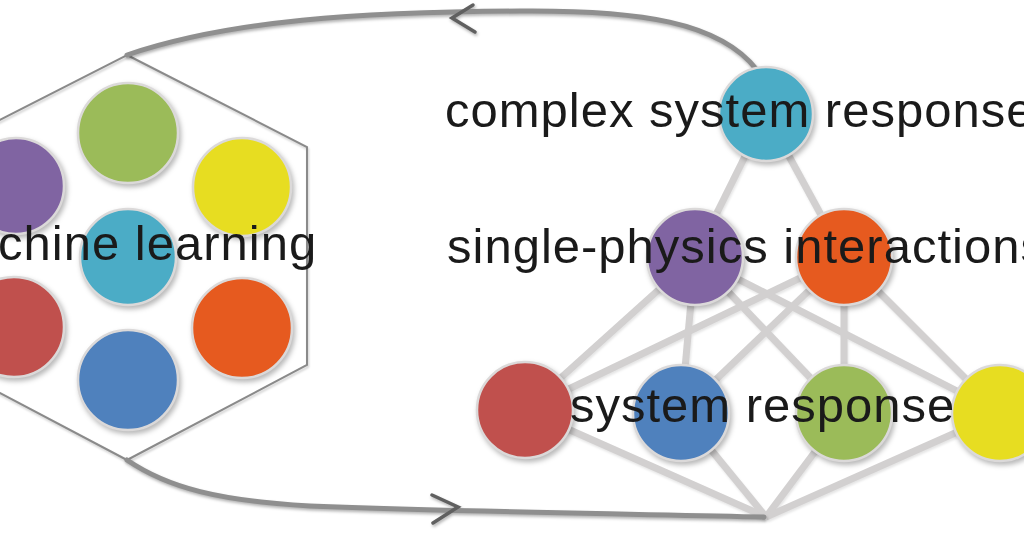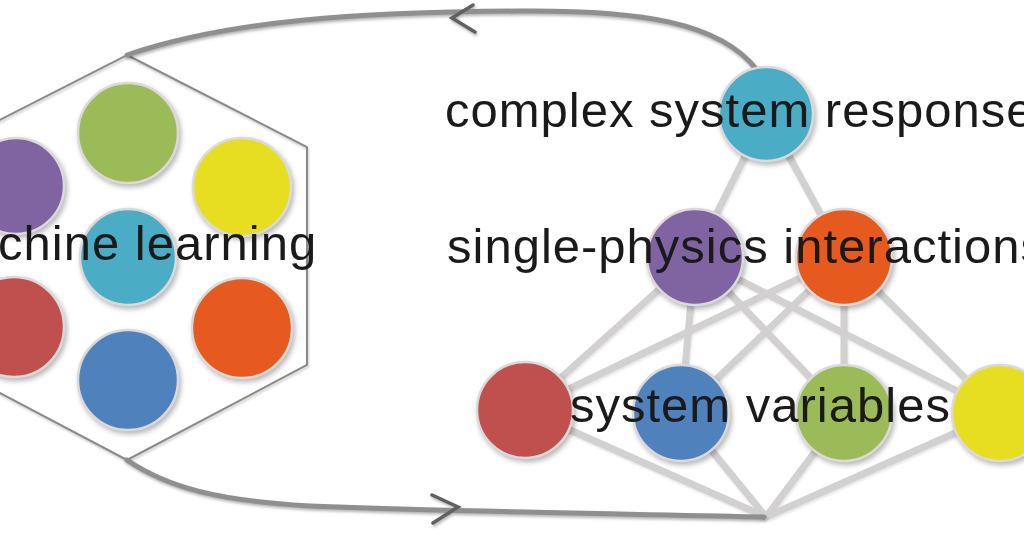--- a/index.html
+++ b/index.html
@@ -85,14 +85,14 @@
         <circle cx="1000" cy="413" r="48" fill="#E7DD21" stroke="#DBD9D9" stroke-width="2.5"></circle>
       </g>
     </svg>
 
   <div class="label lbl-ml">machine learning</div>
 
   <div class="label lbl-csr">complex system response</div>
 
   <div class="label lbl-spi">single-physics interactions</div>
 
-  <div class="label lbl-sv">system variables</div>
+  <div class="label lbl-sv">system response</div>
 </div>
 
 </body></html>

